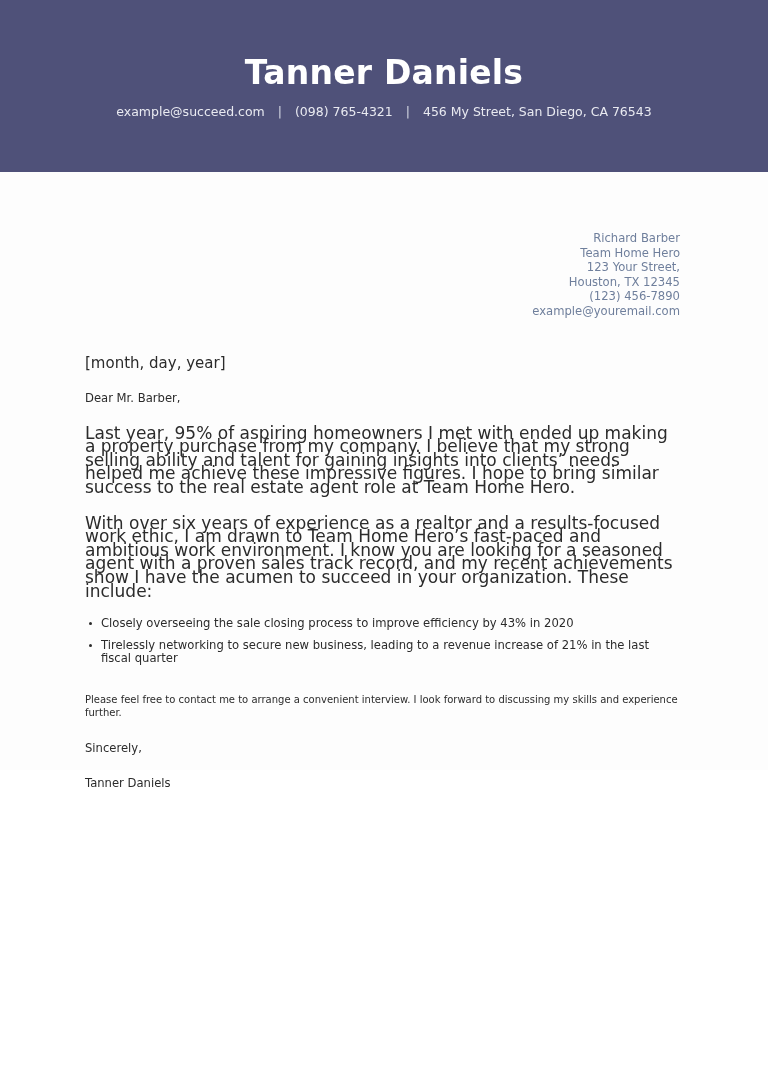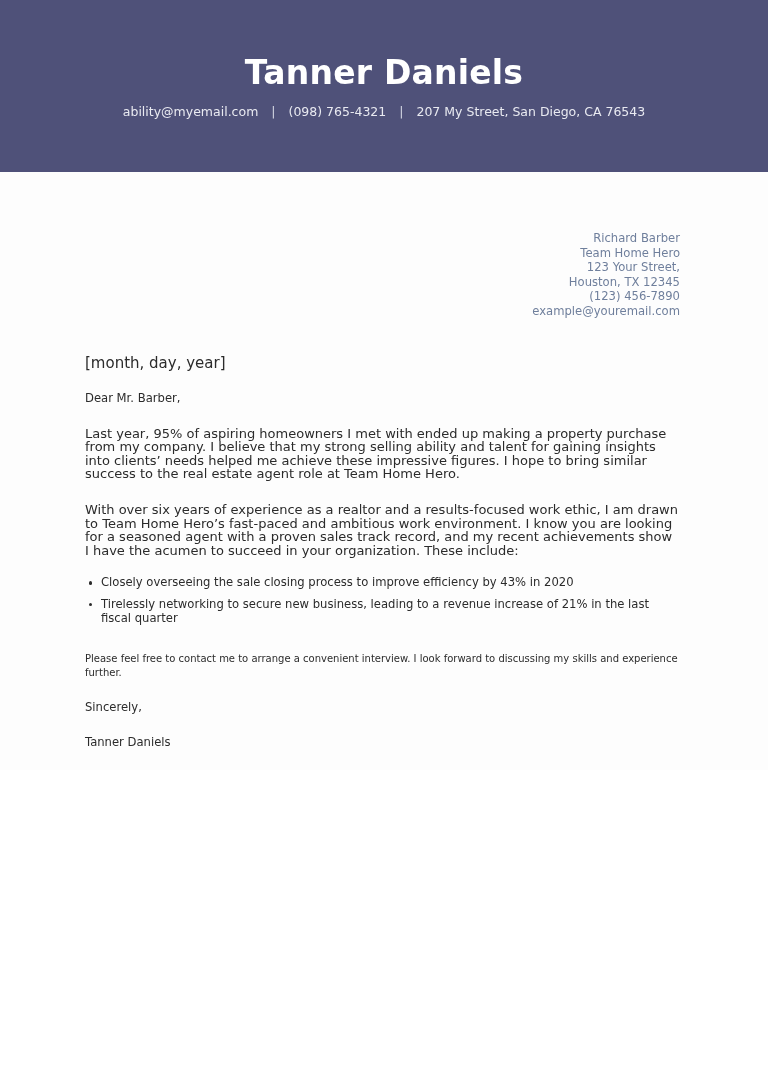--- a/index.html
+++ b/index.html
@@ -93,21 +93,21 @@
   .salutation {
     margin-top: 21px;
     color: #2b2b2b;
     font-size: 11.6px;
     line-height: 14px;
   }
 
   .body-paragraph {
     margin-top: 22px;
     color: #2b2b2b;
-    font-size: 13px;
+    font-size: 17px;
     line-height: 13.6px;
     text-align: left;
   }
 
   .bullet-list {
     margin: 19px 0 0 0;
     padding: 0;
     list-style: none;
   }
   .bullet-list li {
@@ -154,25 +154,25 @@
 </style>
 </head>
 <body>
 
 <div class="page">
 
   <div class="header-band">
     <div class="candidate-name">Tanner Daniels</div>
 
     <div class="contact-line">
-      <span>ability@myemail.com</span>
+      <span>example@succeed.com</span>
       <span class="sep">|</span>
       <span>(098) 765-4321</span>
       <span class="sep">|</span>
-      <span>207 My Street, San Diego, CA 76543</span>
+      <span>456 My Street, San Diego, CA 76543</span>
     </div>
   </div>
 
   <div class="letter">
 
     <div class="recipient-block">
       <div>Richard Barber</div>
       <div>Team Home Hero</div>
       <div>123 Your Street,</div>
       <div>Houston, TX 12345</div>

